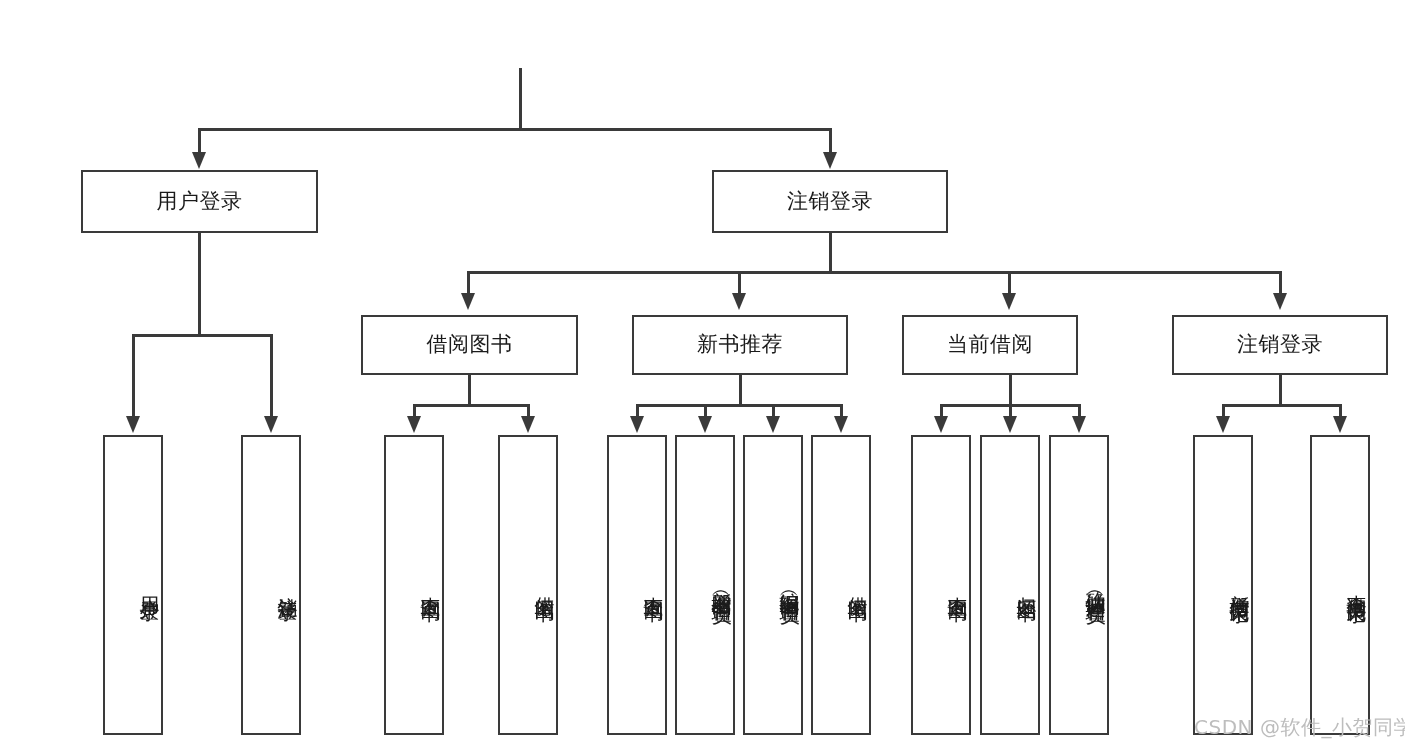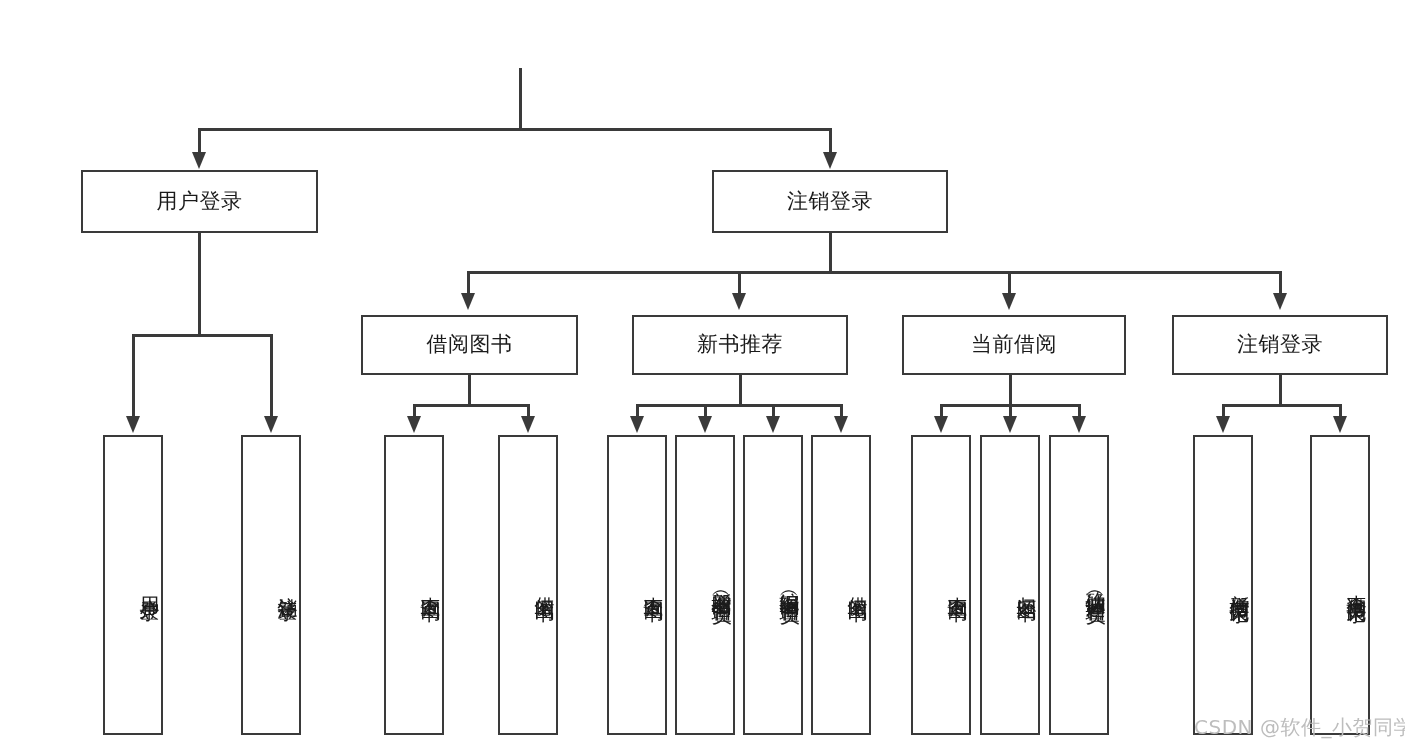--- a/index.html
+++ b/index.html
@@ -105,21 +105,21 @@
   <div class="arrow" style="left:732px;top:293px;"></div>
 
   <div class="vline" style="left:1008px;top:271px;height:24px;"></div>
   <div class="arrow" style="left:1002px;top:293px;"></div>
 
   <div class="vline" style="left:1279px;top:271px;height:24px;"></div>
   <div class="arrow" style="left:1273px;top:293px;"></div>
 
   <div class="node h" style="left:361px;top:315px;width:217px;height:60px;">借阅图书</div>
   <div class="node h" style="left:632px;top:315px;width:216px;height:60px;">新书推荐</div>
-  <div class="node h" style="left:902px;top:315px;width:224px;height:60px;">当前借阅</div>
+  <div class="node h" style="left:902px;top:315px;width:176px;height:60px;">当前借阅</div>
   <div class="node h" style="left:1172px;top:315px;width:216px;height:60px;">注销登录</div>
 
   <div class="vline" style="left:468px;top:375px;height:30px;"></div>
   <div class="hline" style="left:413px;top:404px;width:116px;"></div>
   <div class="vline" style="left:413px;top:404px;height:16px;"></div>
   <div class="arrow" style="left:407px;top:416px;"></div>
   <div class="vline" style="left:527px;top:404px;height:16px;"></div>
   <div class="arrow" style="left:521px;top:416px;"></div>
 
   <div class="vline" style="left:739px;top:375px;height:30px;"></div>

